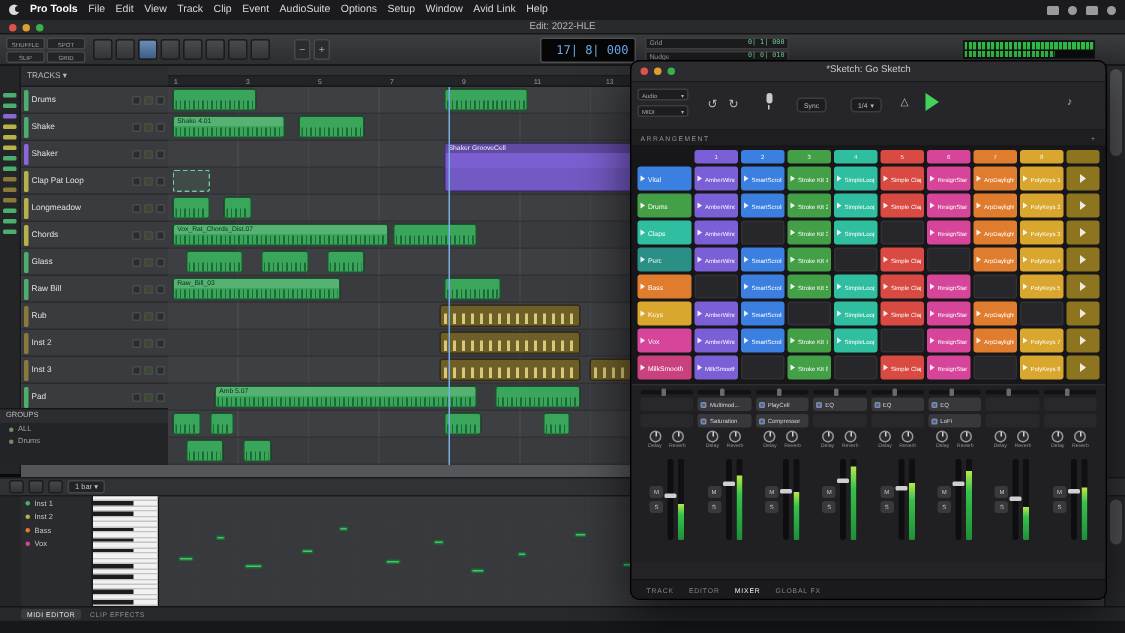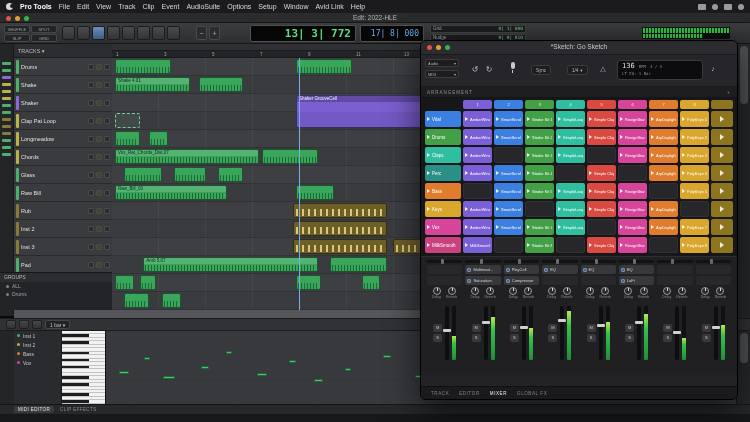--- a/index.html
+++ b/index.html
@@ -215,21 +215,20 @@
       <div class="tool-b"></div>
       <div class="tool-b"></div>
       <div class="tool-b"></div>
       <div class="tool-b"></div>
       <div class="tool-b"></div>
     </div>
   <div class="zoomers">
     <span class="zoom-b">−</span>
     <span class="zoom-b">+</span>
   </div>
-  <div class="lcd main">13| 3| 772</div>
   <div class="lcd sub">17| 8| 000</div>
   <div class="gridnudge">
     <div class="gn-row">
       <span>Grid</span>
       <b>0| 1| 000</b>
     </div>
     <div class="gn-row">
       <span>Nudge</span>
       <b>0| 0| 010</b>
     </div>
@@ -617,28 +616,20 @@
       </span>
     <div class="pill" style="left:110px;top:10px">
       <span>Sync</span>
     </div>
     <div class="pill" style="left:146px;top:10px">
       <span>1/4</span>
       <span>▾</span>
     </div>
     <span class="ov-ic" style="left:176px;top:8px;font-size:7px">△</span>
     <span class="playbtn"></span>
-    <div class="ov-lcd">
-      <div class="l1">
-        <span>136</span>
-        <span class="u">BPM</span>
-        <span class="u">4 / 4</span>
-      </div>
-      <div class="l2">LT EQ: 1 Bar</div>
-    </div>
     <span class="ov-ic" style="right:18px;left:auto;top:8px;font-size:7px">♪</span>
   </div>
   <div class="ov-arr">
     <span>ARRANGEMENT</span>
     <span>+</span>
   </div>
   <div class="ov-grid" id="ovGrid">
       <div class="g-row">
         <div class="g-hd g-corner"></div>
         <div class="g-hd" style="background: rgb(122, 95, 214);">1</div>

